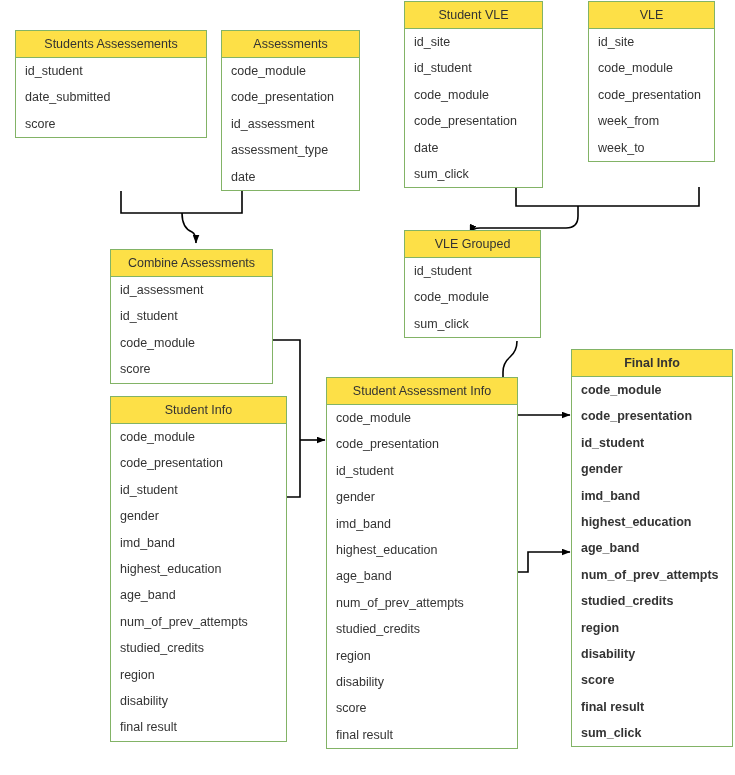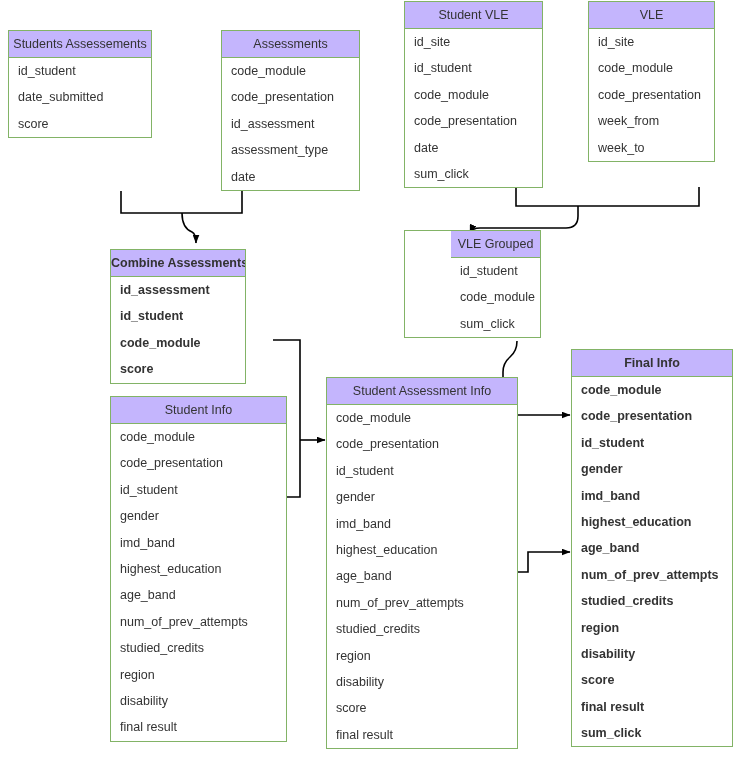--- a/index.html
+++ b/index.html
@@ -30,21 +30,21 @@
   }
   .entity {
     position: absolute;
     box-sizing: border-box;
     border: 1px solid #82b366;
     background: #ffffff;
     z-index: 2;
   }
   .entity-title {
     box-sizing: border-box;
-    background: #c4b5fd;
+    background: #fde047;
     border-bottom: 1px solid #82b366;
     color: #333333;
     font-size: 12.5px;
     line-height: 26px;
     height: 27px;
     text-align: center;
     white-space: nowrap;
     overflow: hidden;
   }
   .entity-fields {
@@ -82,21 +82,21 @@
     <path d="M578,206 L578,216 Q578,228 566,228 L480,228 Q472,228 470,233" fill="none" stroke="#000000" stroke-width="1.6" marker-end="url(#arrowhead)"></path>
 
     <path d="M273,340 L300,340 L300,497 L273,497" fill="none" stroke="#000000" stroke-width="1.6"></path>
     <path d="M300,440 L325,440" fill="none" stroke="#000000" stroke-width="1.6" marker-end="url(#arrowhead)"></path>
 
     <path d="M517,341 Q517,351 510,357 Q503,363 503,372 L503,405 Q503,412 510,415 L570,415" fill="none" stroke="#000000" stroke-width="1.6" marker-end="url(#arrowhead)"></path>
 
     <path d="M487,572 L528,572 L528,552 L570,552" fill="none" stroke="#000000" stroke-width="1.6" marker-end="url(#arrowhead)"></path>
   </svg>
 
-  <div class="entity" style="left:8px; top:30px; width:144px;">
+  <div class="entity" style="left:15px; top:30px; width:192px;">
     <div class="entity-title">Students Assessements</div>
     <ul class="entity-fields">
       <li class="field">id_student</li>
       <li class="field">date_submitted</li>
       <li class="field">score</li>
     </ul>
   </div>
 
   <div class="entity" style="left:221px; top:30px; width:139px;">
     <div class="entity-title">Assessments</div>
@@ -125,31 +125,31 @@
     <div class="entity-title">VLE</div>
     <ul class="entity-fields">
       <li class="field">id_site</li>
       <li class="field">code_module</li>
       <li class="field">code_presentation</li>
       <li class="field">week_from</li>
       <li class="field">week_to</li>
     </ul>
   </div>
 
-  <div class="entity" style="left:110px; top:249px; width:136px;font-weight:bold;">
+  <div class="entity" style="left:110px; top:249px; width:163px;">
     <div class="entity-title">Combine Assessments</div>
     <ul class="entity-fields">
       <li class="field">id_assessment</li>
       <li class="field">id_student</li>
       <li class="field">code_module</li>
       <li class="field">score</li>
     </ul>
   </div>
 
-  <div class="entity" style="left:404px; top:230px; width:137px;padding-left:46px;">
+  <div class="entity" style="left:404px; top:230px; width:137px;">
     <div class="entity-title">VLE Grouped</div>
     <ul class="entity-fields">
       <li class="field">id_student</li>
       <li class="field">code_module</li>
       <li class="field">sum_click</li>
     </ul>
   </div>
 
   <div class="entity" style="left:110px; top:396px; width:177px;">
     <div class="entity-title">Student Info</div>

